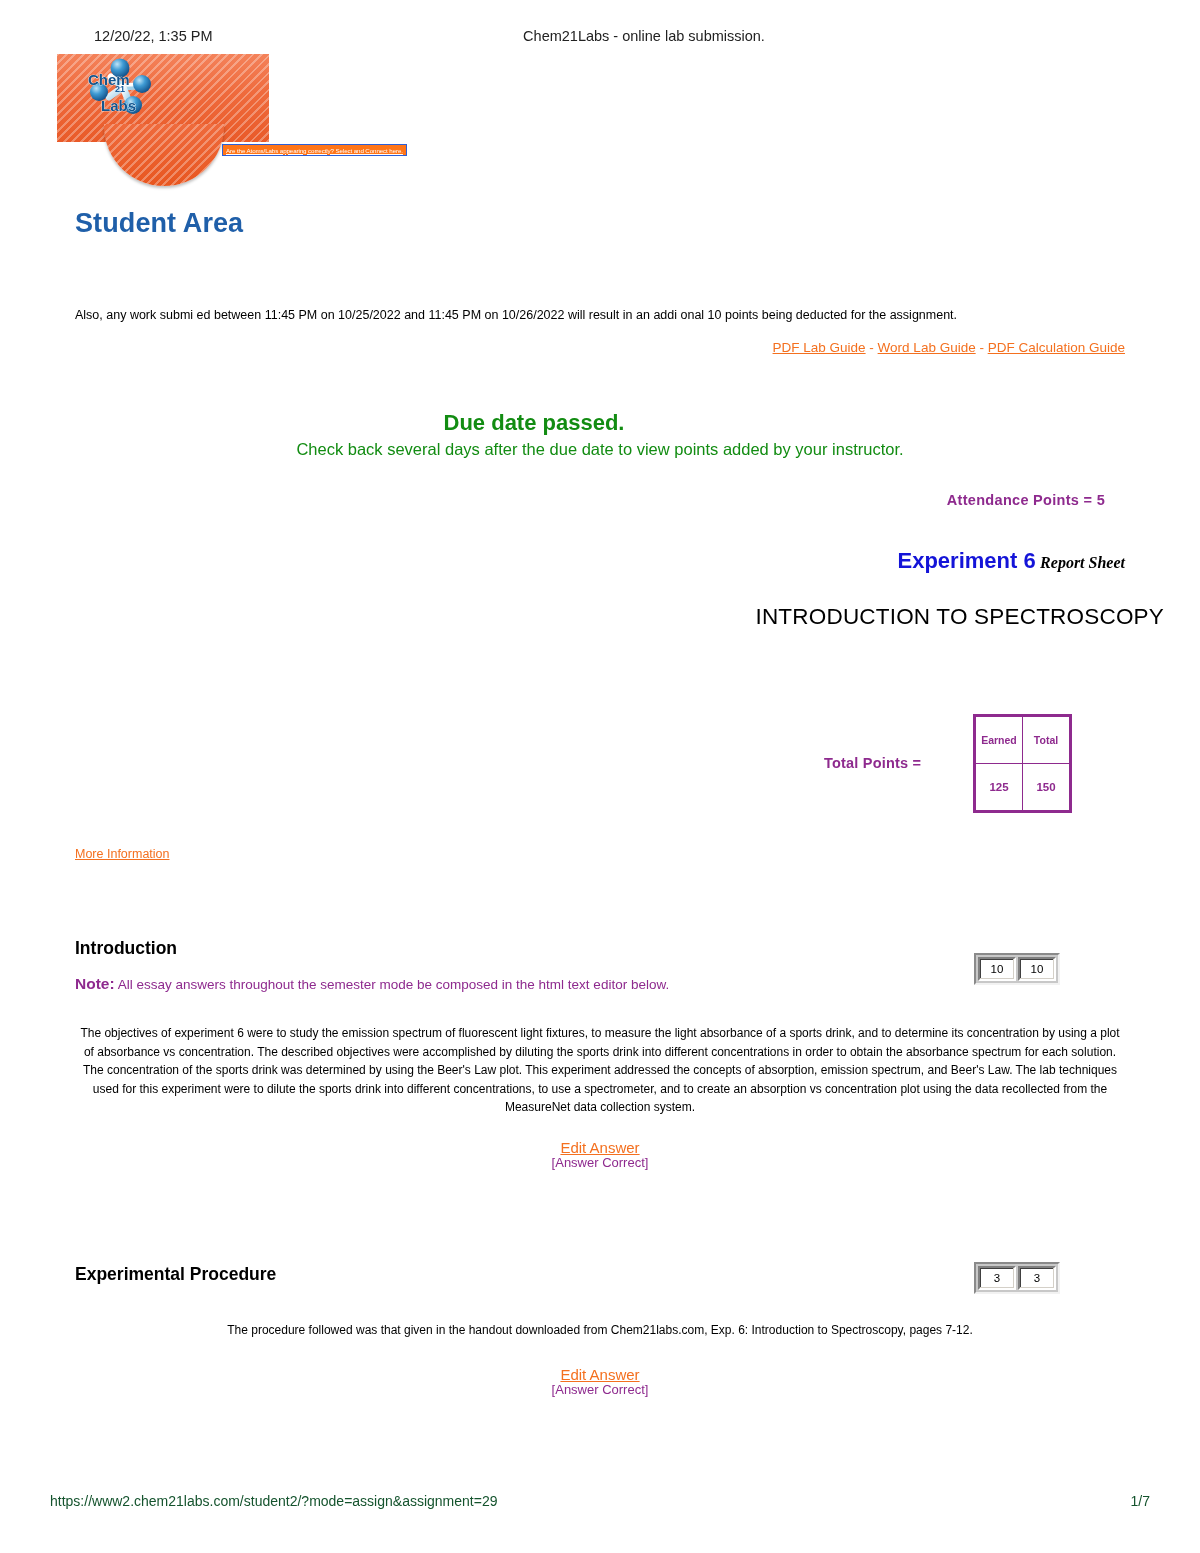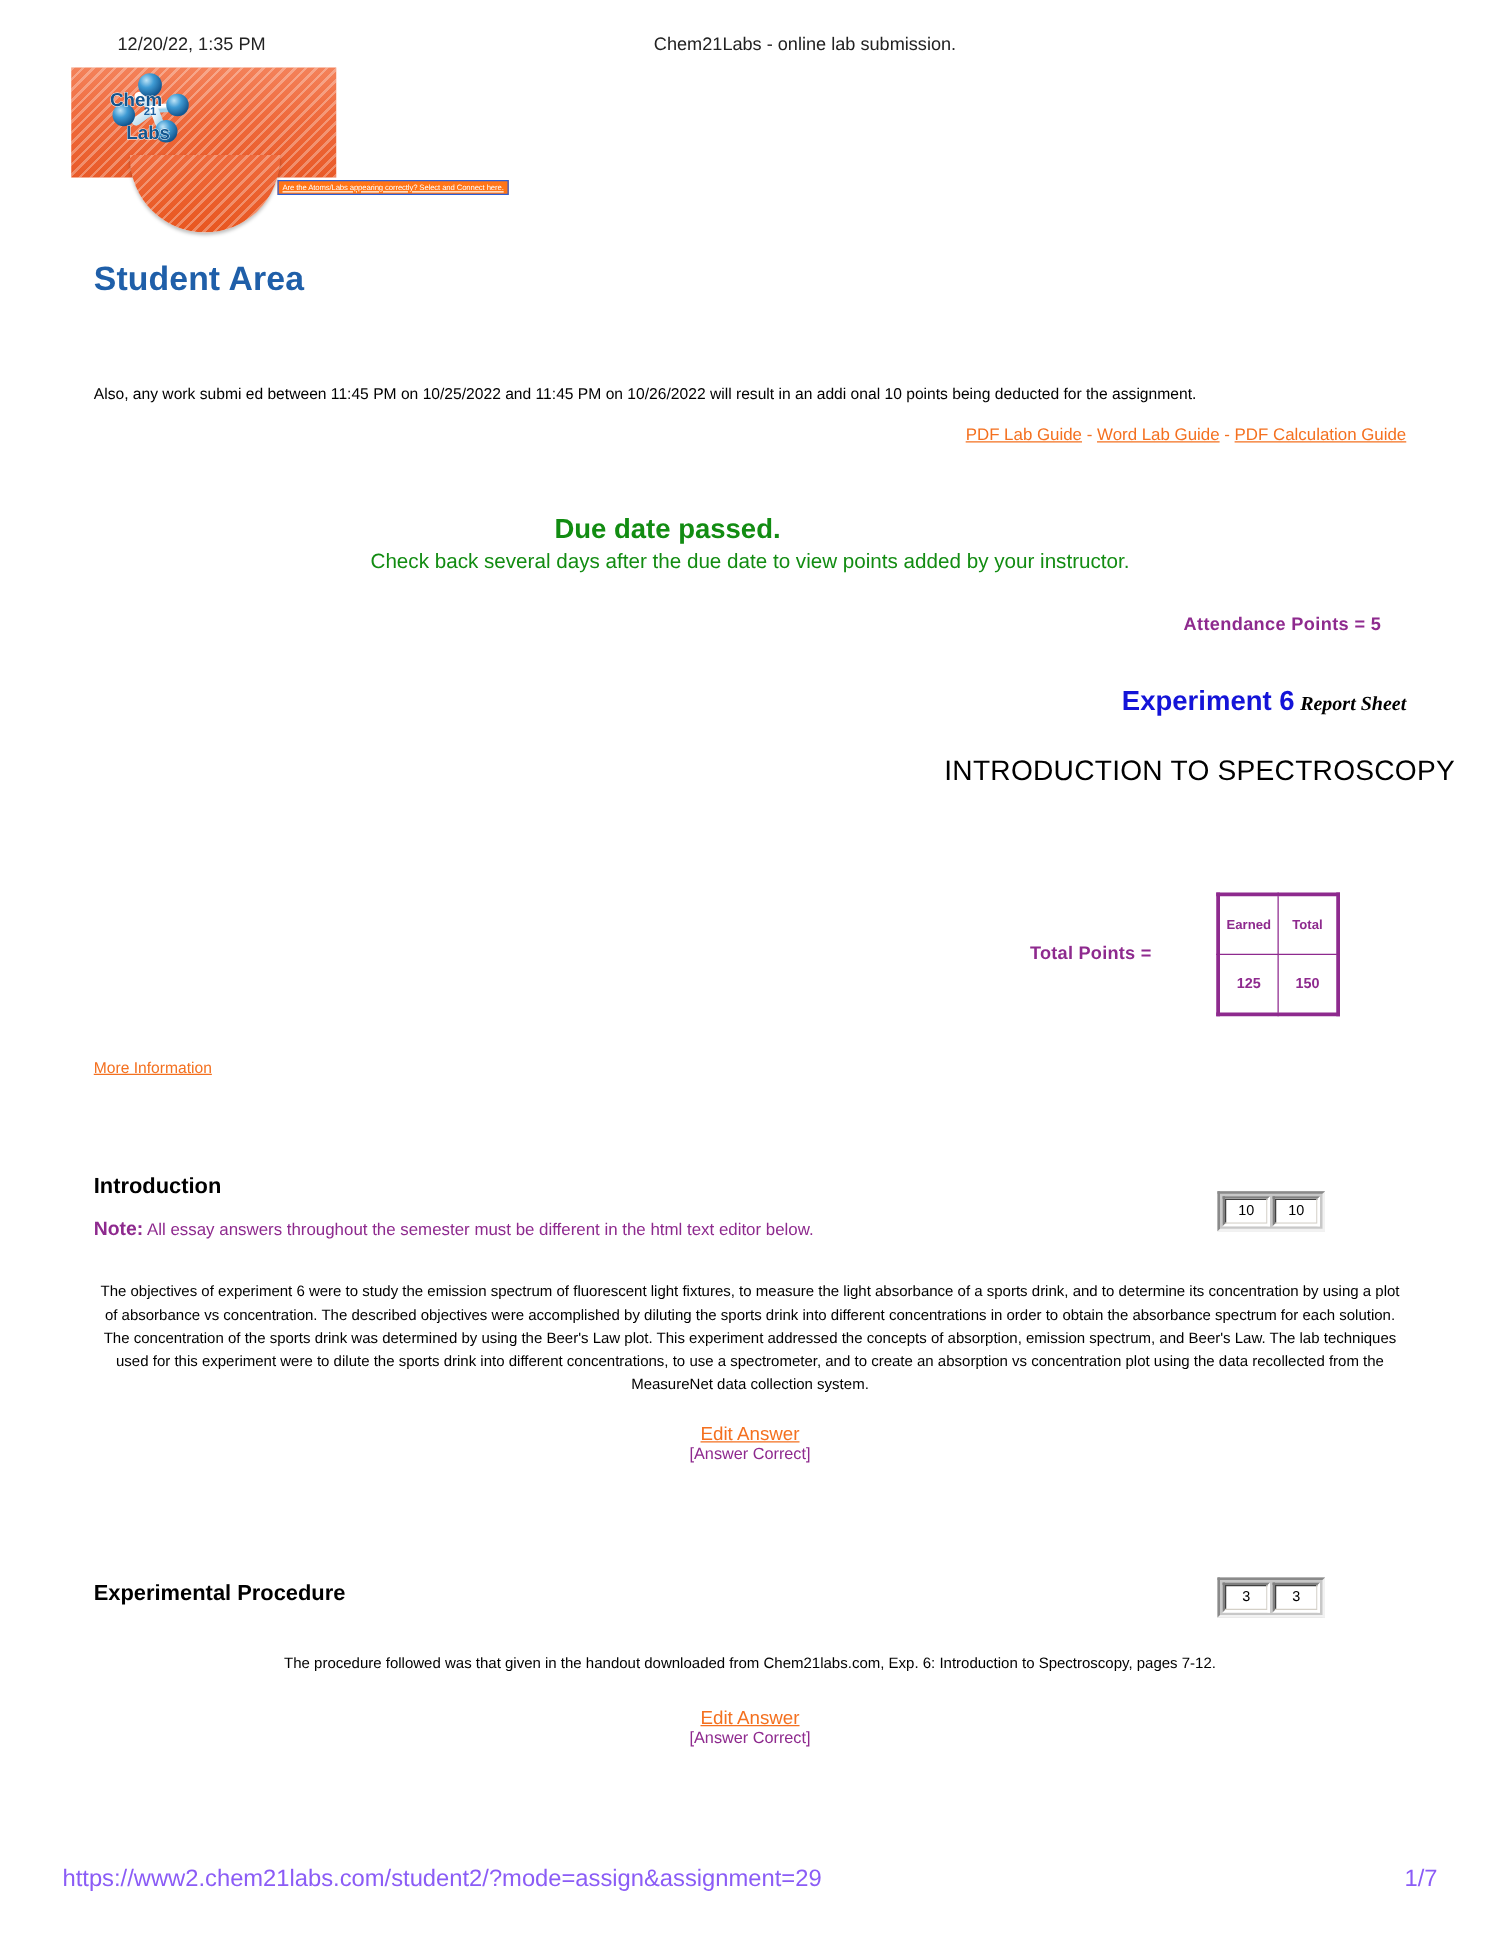--- a/index.html
+++ b/index.html
@@ -327,22 +327,22 @@
     color: #8e2a8e;
   }
 
   
   .print-footer {
     position: absolute;
     bottom: 40px;
     left: 0;
     width: 1200px;
     height: 20px;
-    font-size: 19px;
-    color: #8b5cf6;
+    font-size: 14px;
+    color: #14532d;
   }
   .print-footer .pf-url {
     position: absolute;
     left: 50px;
     top: 0;
     white-space: nowrap;
   }
   .print-footer .pf-page {
     position: absolute;
     right: 50px;
@@ -432,21 +432,21 @@
 
   <div class="section-title" style="top:938px;">Introduction</div>
 
   <div class="score-boxes" style="left:974px; top:953px;">
     <div class="sbox">10</div>
     <div class="sbox">10</div>
   </div>
 
   <div class="note-line" style="top:975px;">
     <b class="note-label">Note:</b>
-    <span>All essay answers throughout the semester must be different in the html text editor below.</span>
+    <span>All essay answers throughout the semester mode be composed in the html text editor below.</span>
   </div>
 
   <div class="answer-body" style="left:75px; top:1024px; width:1050px;">The objectives of experiment 6 were to study the emission spectrum of fluorescent light fixtures, to measure the light absorbance of a sports drink, and to determine its concentration by using a plot of absorbance vs concentration. The described objectives were accomplished by diluting the sports drink into different concentrations in order to obtain the absorbance spectrum for each solution. The concentration of the sports drink was determined by using the Beer's Law plot. This experiment addressed the concepts of absorption, emission spectrum, and Beer's Law. The lab techniques used for this experiment were to dilute the sports drink into different concentrations, to use a spectrometer, and to create an absorption vs concentration plot using the data recollected from the MeasureNet data collection system.</div>
 
   <div class="edit-answer" style="top:1139px;">
     <a href="#">Edit Answer</a>
   </div>
   <div class="answer-correct" style="top:1155px;">[Answer Correct]</div>
 
   <div class="section-title" style="top:1264px;">Experimental Procedure</div>

